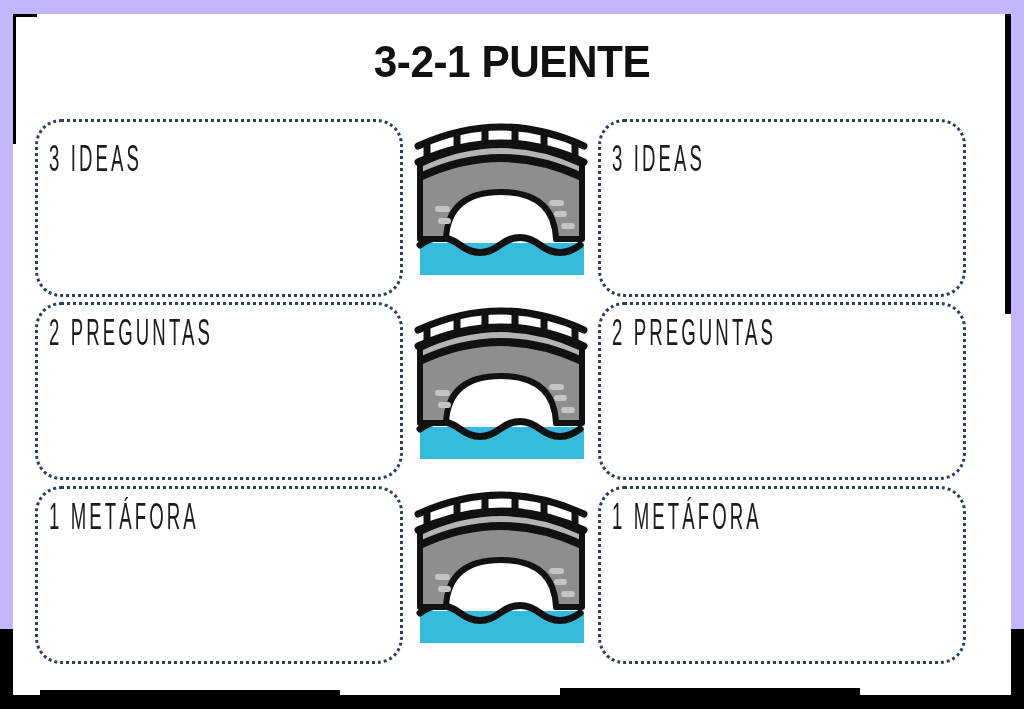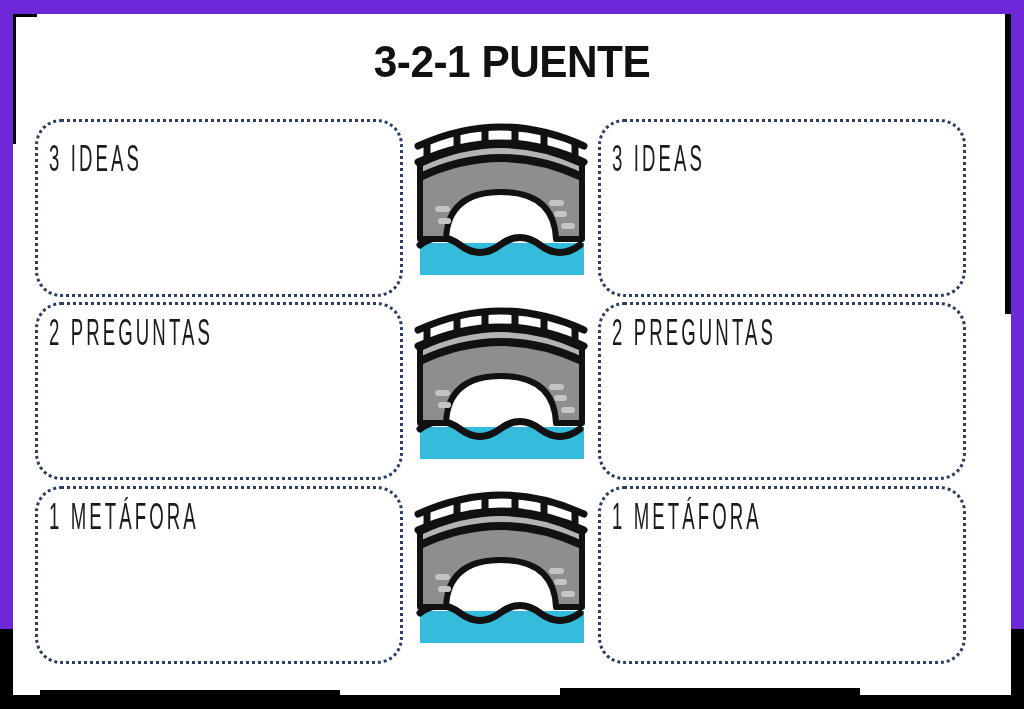--- a/index.html
+++ b/index.html
@@ -12,21 +12,21 @@
     height: 709px;
     overflow: hidden;
     font-family: "Liberation Sans", sans-serif;
   }
 
   
   #frame {
     position: relative;
     width: 1024px;
     height: 629px;
-    background: #6d28d9;
+    background: #c4b5fd;
   }
   #page {
     position: absolute;
     left: 13px;
     top: 14px;
     width: 998px;
     height: 681px;
     background: #ffffff;
   }
   

